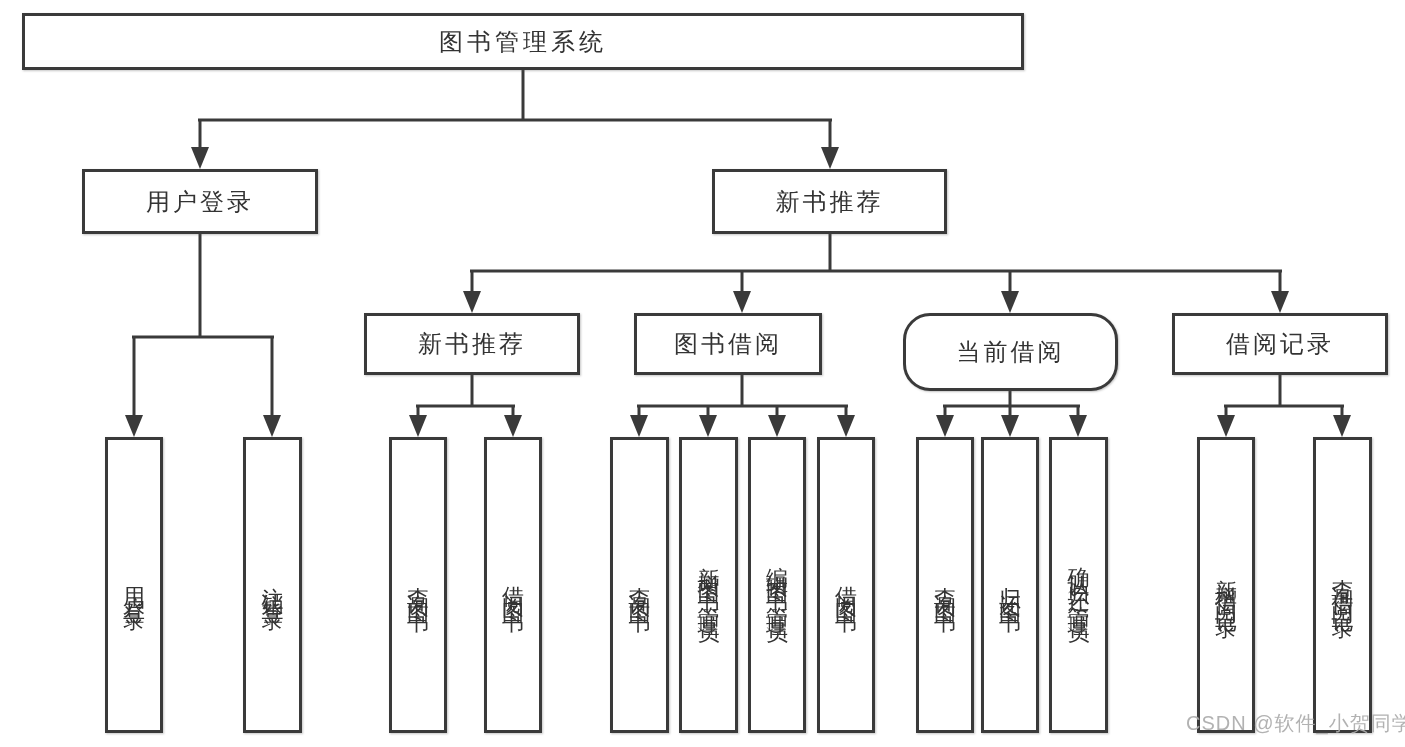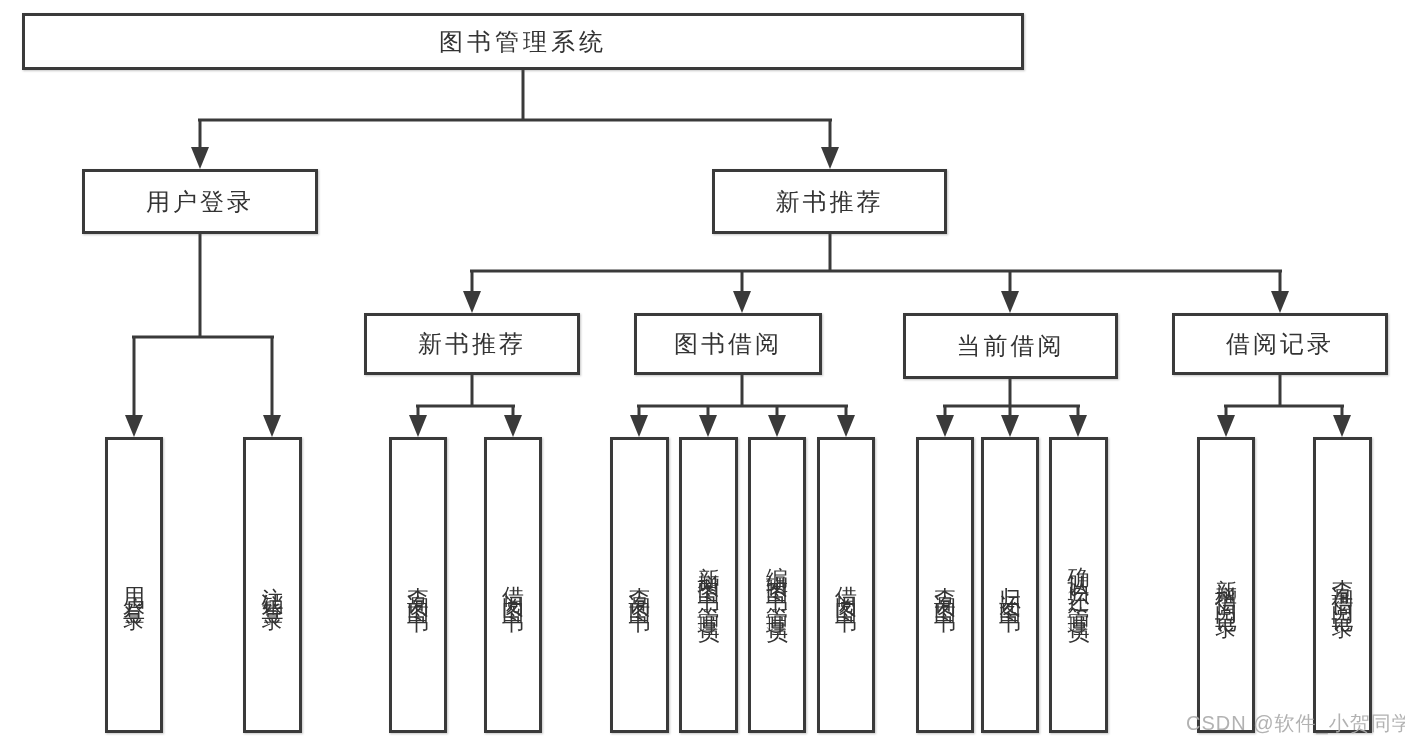--- a/index.html
+++ b/index.html
@@ -134,21 +134,21 @@
     </g>
   </svg>
 
   <div class="node root-label" style="left:22px; top:13px; width:1002px; height:57px;">图书管理系统</div>
 
   <div class="node h-label" style="left:82px; top:169px; width:236px; height:65px;">用户登录</div>
   <div class="node h-label" style="left:712px; top:169px; width:235px; height:65px;">新书推荐</div>
 
   <div class="node h-label" style="left:364px; top:313px; width:216px; height:62px;font-family:Liberation Mono, monospace;">新书推荐</div>
   <div class="node h-label" style="left:634px; top:313px; width:188px; height:62px;">图书借阅</div>
-  <div class="node h-label" style="left:903px; top:313px; width:215px; height:66px;">当前借阅</div>
+  <div class="node h-label" style="left:903px; top:313px; width:215px; height:78px;border-radius:27px;">当前借阅</div>
   <div class="node h-label" style="left:1172px; top:313px; width:216px; height:62px;">借阅记录</div>
 
   <div class="node leaf" style="left:105px; top:437px; width:58px; height:296px;">用户登录</div>
   <div class="node leaf" style="left:243px; top:437px; width:59px; height:296px;">注销登录</div>
 
   <div class="node leaf" style="left:389px; top:437px; width:58px; height:296px;">查询图书</div>
   <div class="node leaf" style="left:484px; top:437px; width:58px; height:296px;">借阅图书</div>
 
   <div class="node leaf" style="left:610px; top:437px; width:59px; height:296px;">查询图书</div>
   <div class="node leaf" style="left:679px; top:437px; width:59px; height:296px;">新增图书（管理员）</div>

